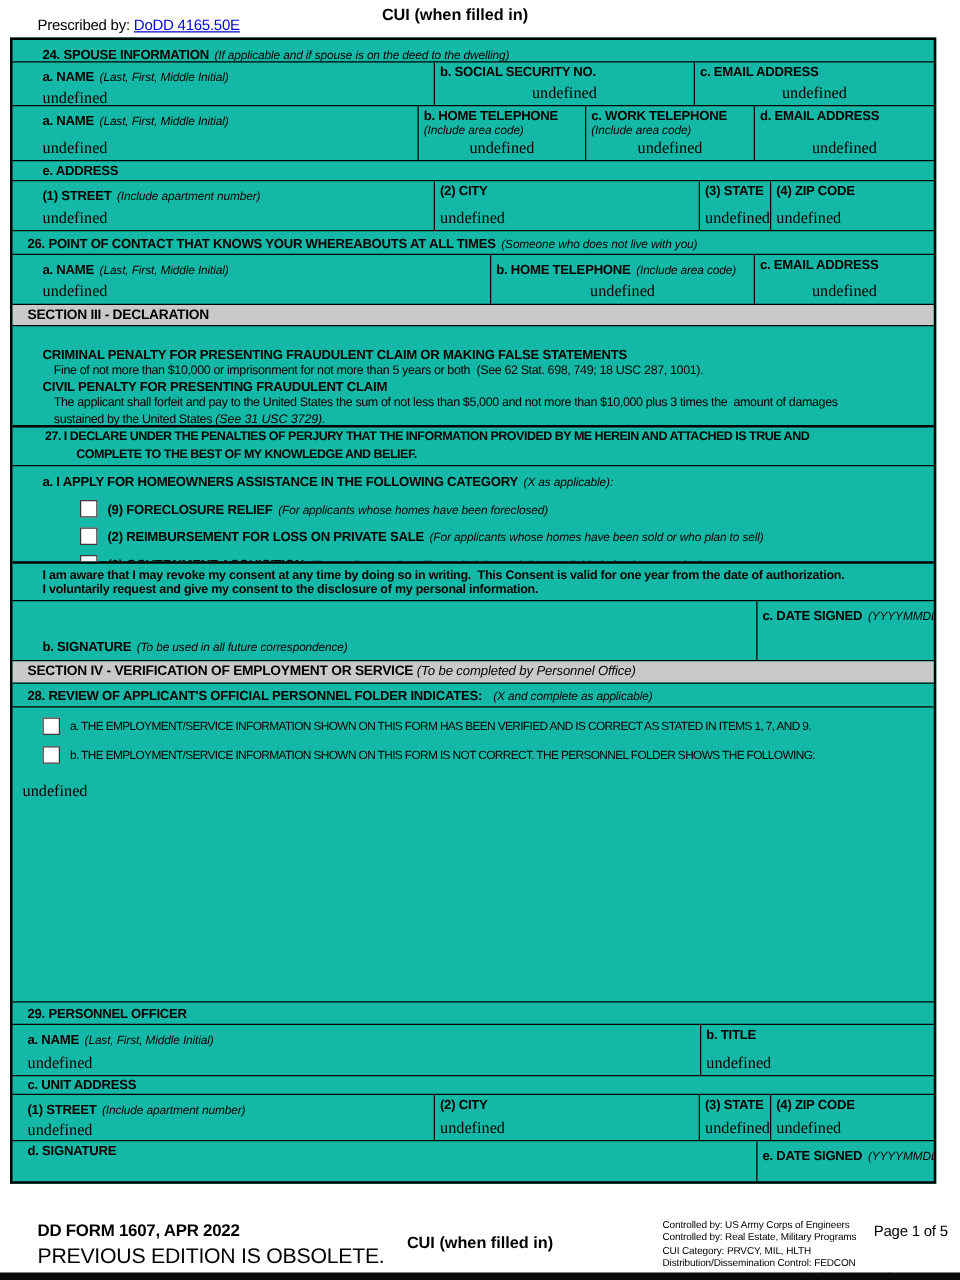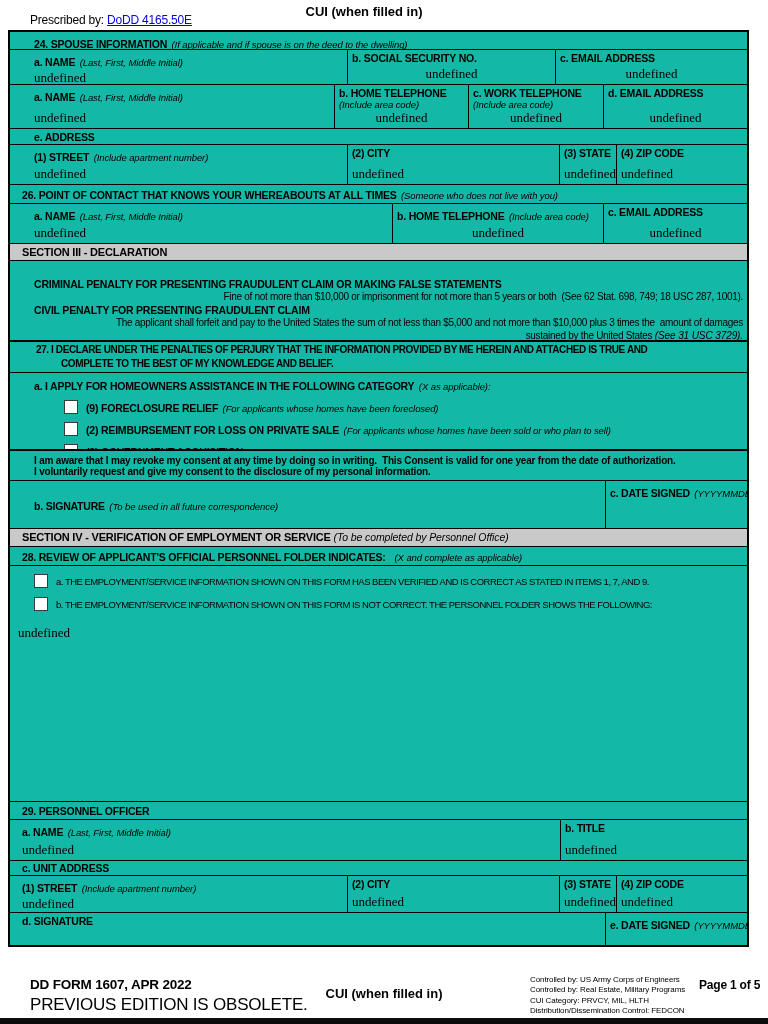--- a/index.html
+++ b/index.html
@@ -28,28 +28,28 @@
   .v-center { text-align: center; }
   .body { font-size: 10px; letter-spacing: -0.3px; }
   .big { font-size: 10px; font-weight: bold; letter-spacing: -0.4px; }
   .chk-big { font-size: 9.5px; font-weight: normal; letter-spacing: -0.5px; }
 
   .cb { display: inline-block; width: 14px; height: 14px; border: 1.5px solid #3a3a3a; background: #fff; flex: 0 0 auto; }
   .optline { display: flex; align-items: center; gap: 8px; margin: 4px 0 0 30px; }
   .chkline { display: flex; align-items: center; gap: 8px; margin: 6px 0 0 20px; }
 
   .decl { padding-left: 47px; text-indent: -25px; line-height: 1.4; }
-  .indent { padding-left: 9px; line-height: 1.35; text-align: right; }
+  .indent { padding-left: 9px; line-height: 1.35; }
 
   .f-left  { position: absolute; left: 30px;  top: 977px; }
   .f-form  { font-size: 13.5px; font-weight: bold; letter-spacing: -0.2px; }
   .f-obs   { font-size: 17px; letter-spacing: -0.2px; margin-top: 3px; }
   .f-cui   { position: absolute; left: 250px; top: 986px; width: 268px; text-align: center; font-weight: bold; font-size: 13px; }
   .f-ctrl  { position: absolute; left: 530px; top: 975px; font-size: 8px; line-height: 1.3; letter-spacing: -0.1px; }
-  .f-page  { position: absolute; left: 699px; top: 978px; font-size: 12px; font-weight: bold; letter-spacing: -0.2px; }
+  .f-page  { position: absolute; left: 699px; top: 978px; font-size: 12px; font-weight: normal; letter-spacing: -0.2px; }
   .bottom-bar { position: absolute; left: 0; bottom: 0; width: 768px; height: 6px; background: #0c0c0c; }
 </style>
 </head>
 <body>
 
 <div class="hdr-prescribed">
   <span>Prescribed by:</span>
   <span class="link">DoDD 4165.50E</span>
 </div>
 <div class="hdr-cui">CUI (when filled in)</div>
@@ -189,21 +189,21 @@
   </div>
 
   <div class="row thick" style="height:31px">
     <div class="cell pl" style="justify-content:center">
       <div class="big nw" style="letter-spacing:-0.2px">I am aware that I may revoke my consent at any time by doing so in writing.  This Consent is valid for one year from the date of authorization.</div>
       <div class="big nw" style="letter-spacing:-0.2px">I voluntarily request and give my consent to the disclosure of my personal information.</div>
     </div>
   </div>
 
   <div class="row" style="height:48px">
-    <div class="cell pl" style="flex:0 0 595px; justify-content:center">
+    <div class="cell pl" style="flex:0 0 595px; justify-content:flex-end">
       <div class="nw"><span class="lbl">b. SIGNATURE</span> <span class="hint">(To be used in all future correspondence)</span></div>
     </div>
     <div class="cell" style="justify-content:flex-start">
       <div class="nw"><span class="lbl">c. DATE SIGNED</span> <span class="hint">(YYYYMMDD)</span></div>
     </div>
   </div>
 
   <div class="row" style="height:18px">
     <div class="cell bar" style="justify-content:center; padding-top:1px">
       <div class="nw"><span>SECTION IV - VERIFICATION OF EMPLOYMENT OR SERVICE</span> <span class="hint">(To be completed by Personnel Office)</span></div>

